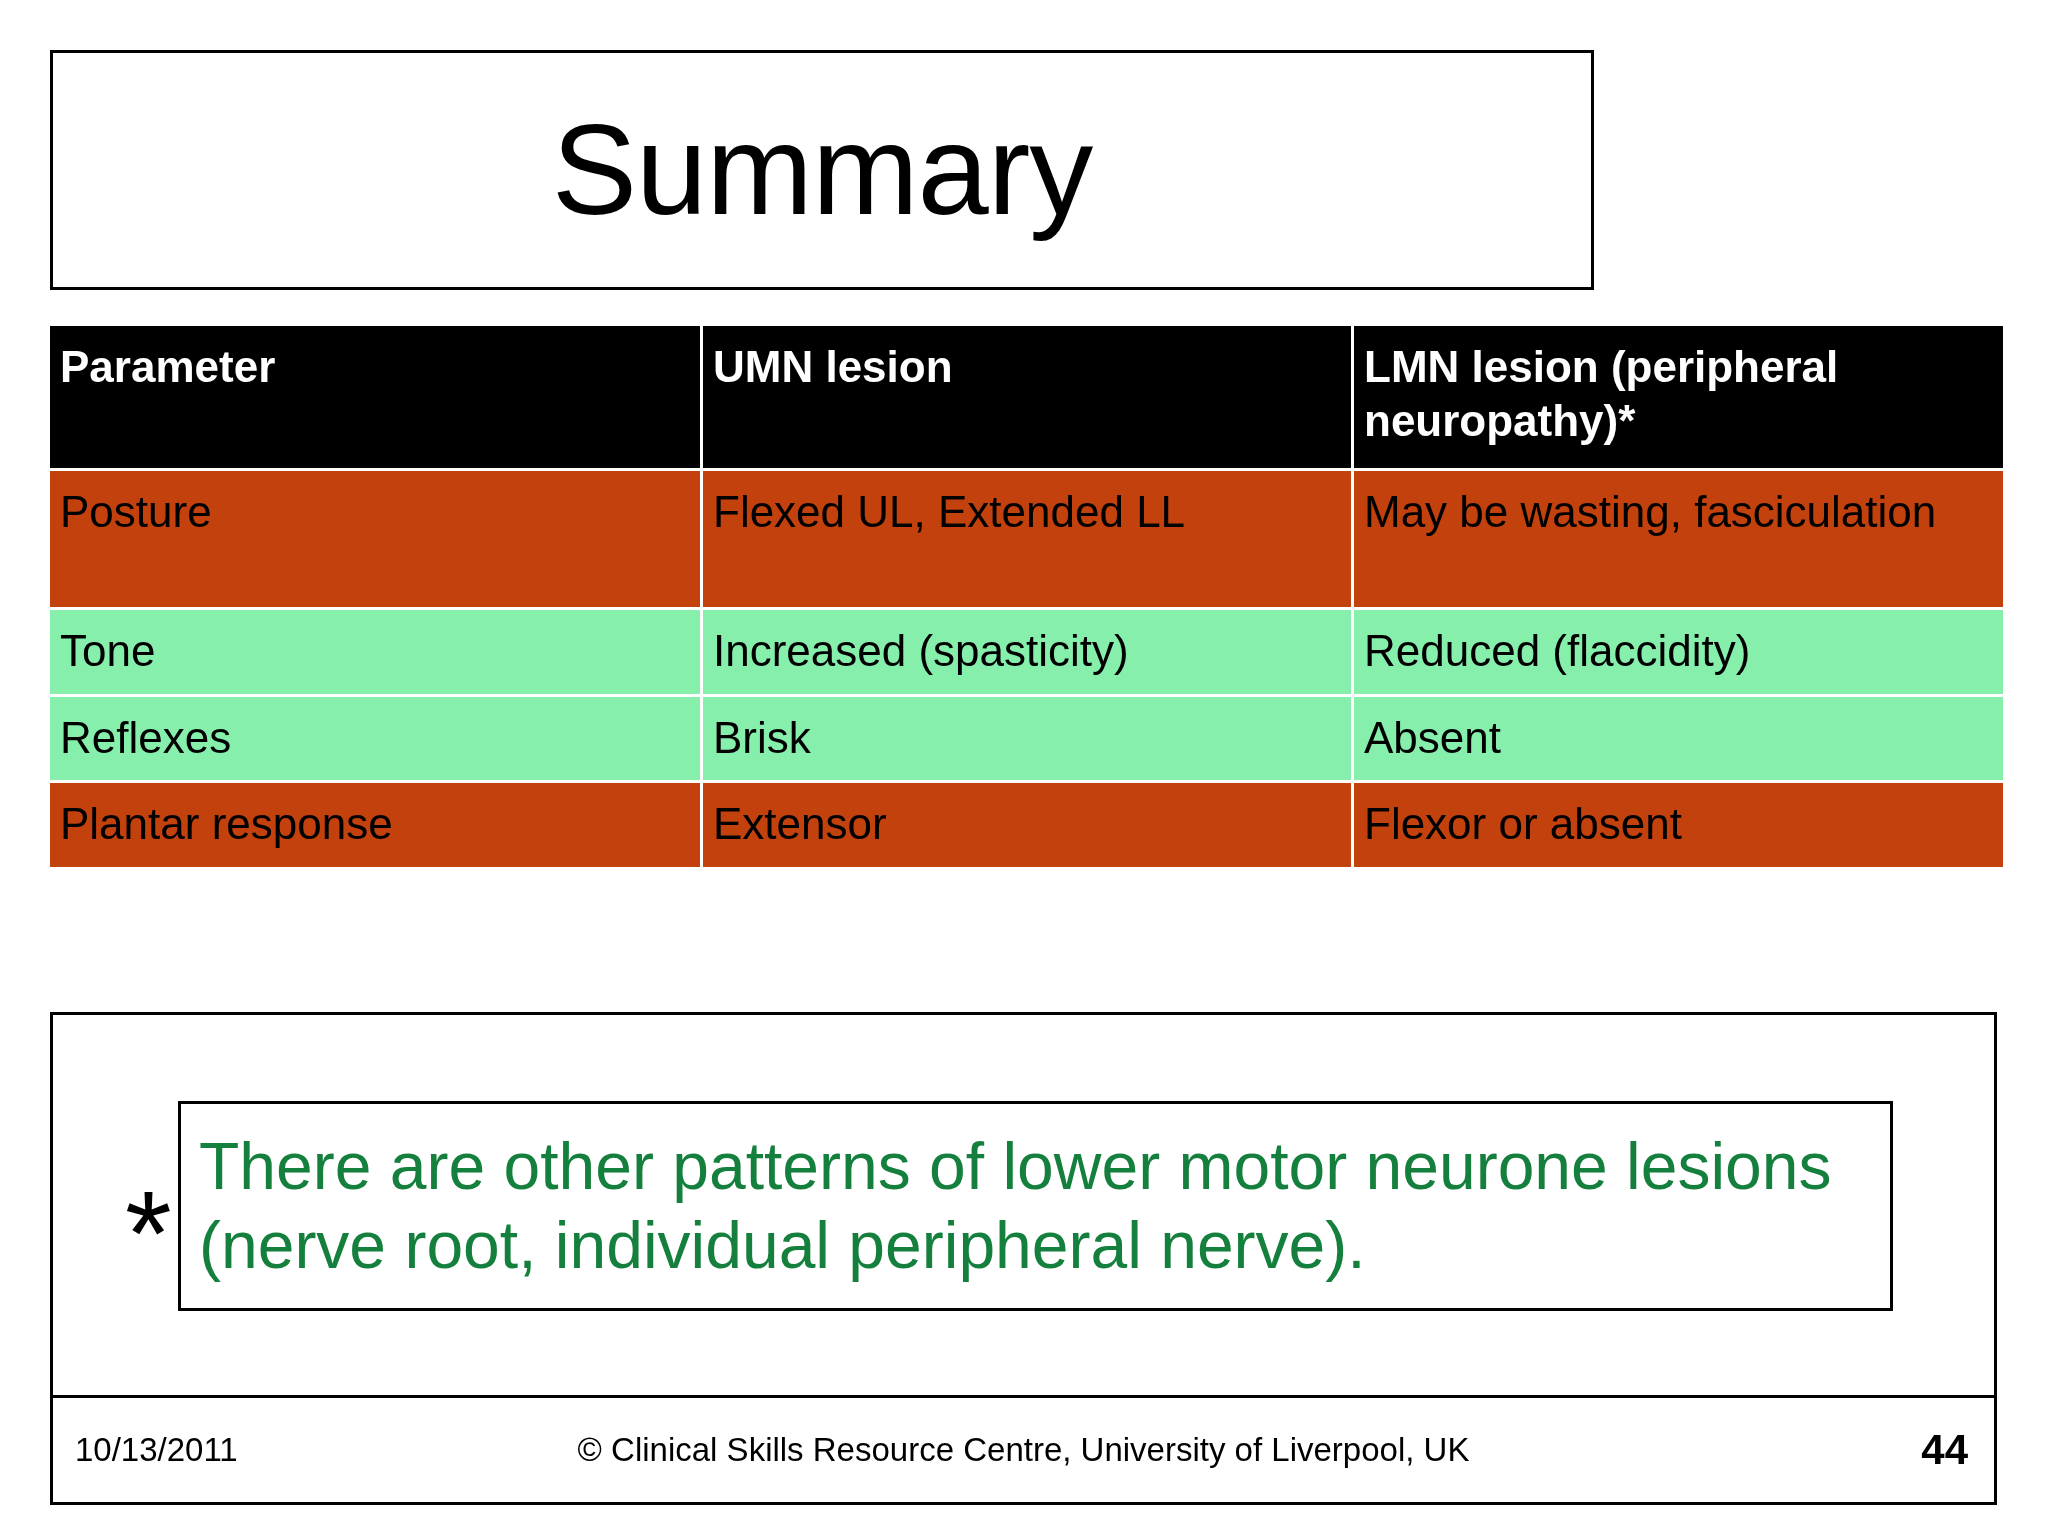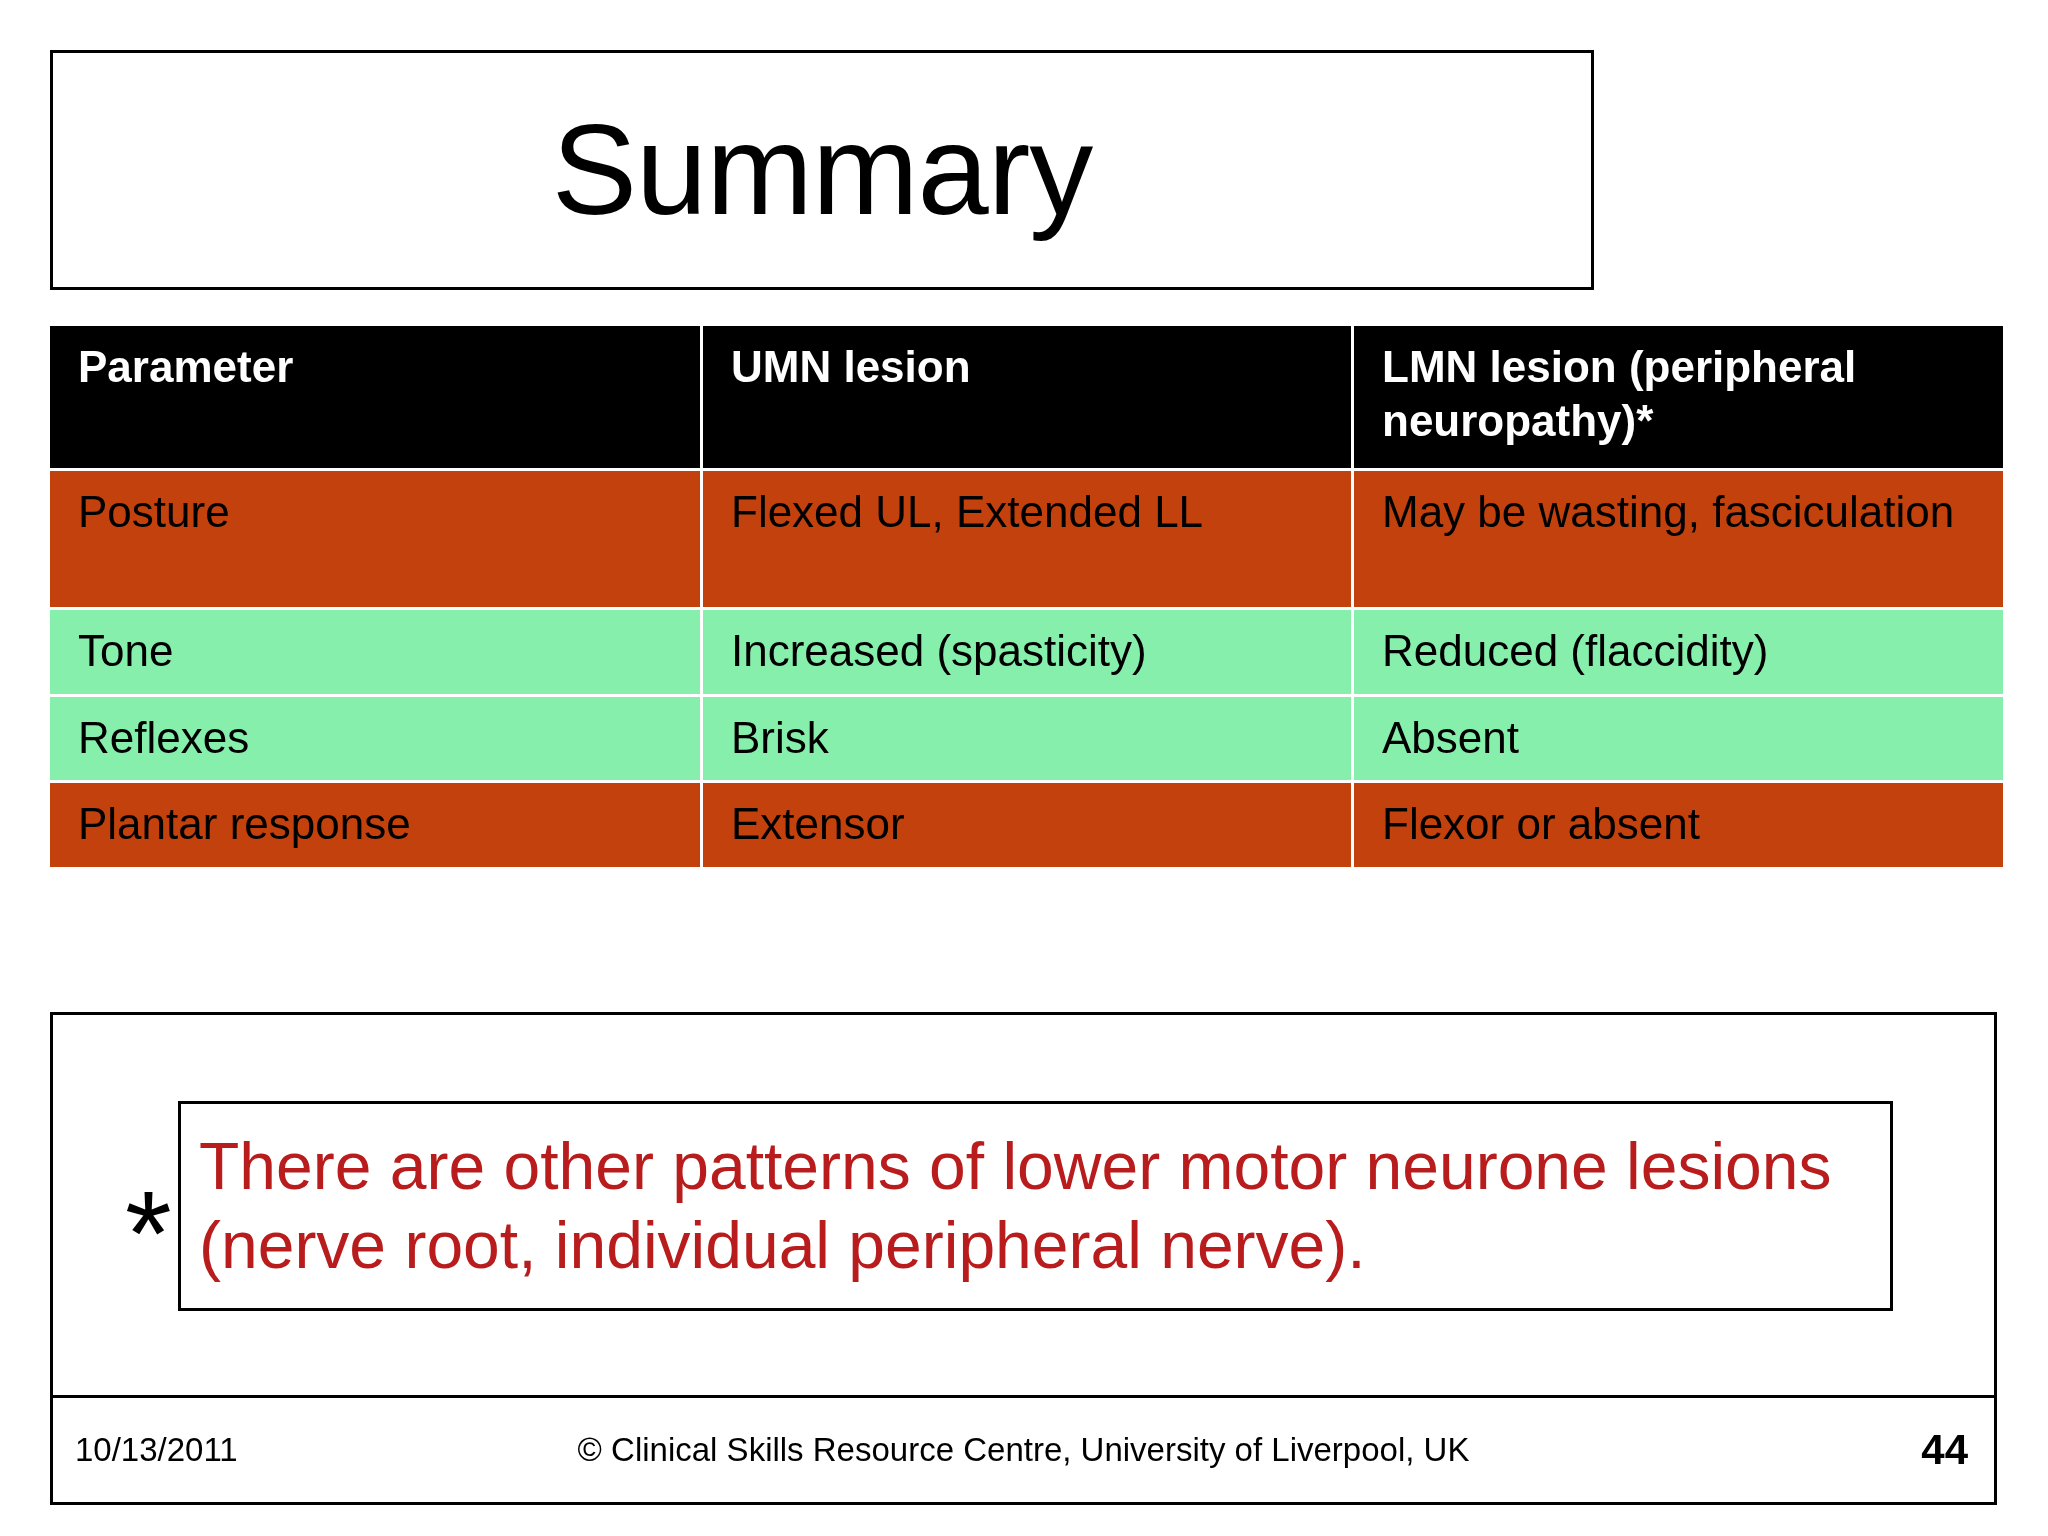--- a/index.html
+++ b/index.html
@@ -58,21 +58,21 @@
     width: 1947px;
     table-layout: fixed;
     margin: -3px;
   }
   table.summary-table col.c1 { width: 650px; }
   table.summary-table col.c2 { width: 648px; }
   table.summary-table col.c3 { width: 649px; }
 
   table.summary-table th,
   table.summary-table td {
-    padding: 14px 18px 16px 28px;
+    padding: 14px 18px 16px 10px;
     vertical-align: top;
     text-align: left;
     font-size: 44px;
     line-height: 1.22;
     font-weight: 400;
   }
   table.summary-table thead th {
     background: #000000;
     color: #ffffff;
     font-weight: 700;
@@ -115,21 +115,21 @@
     border: 3px solid #000000;
     background: #ffffff;
     padding: 14px 18px;
     display: flex;
     align-items: center;
   }
   .note-text {
     font-size: 66px;
     line-height: 1.2;
     font-weight: 400;
-    color: #b91c1c;
+    color: #15803d;
   }
 
   
   .footer {
     position: absolute;
     left: 50px;
     top: 1395px;
     width: 1947px;
     height: 110px;
     box-sizing: border-box;

